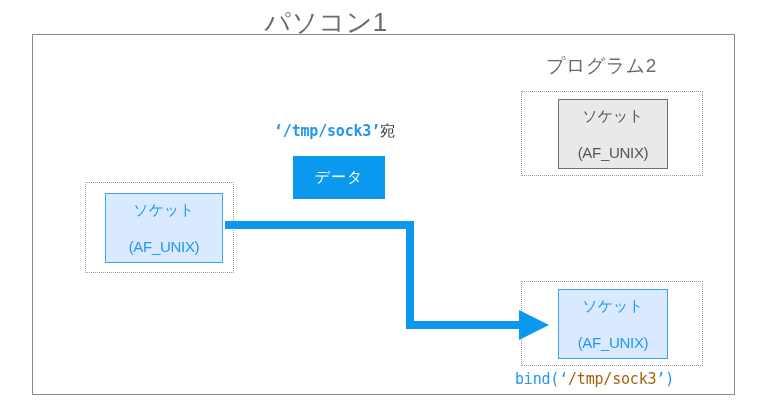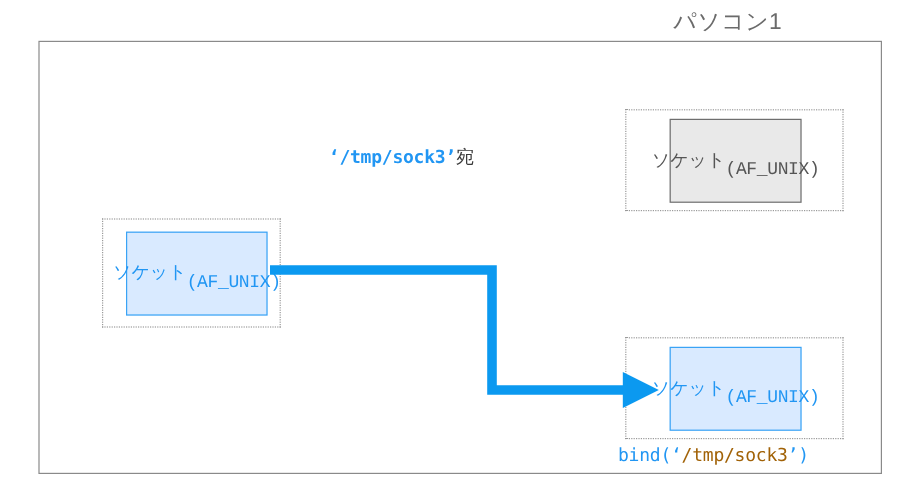--- a/index.html
+++ b/index.html
@@ -18,22 +18,22 @@
     background: #ffffff;
     overflow: hidden;
   }
 
   
   .machine-title {
     position: absolute;
     left: 0;
     top: 5px;
     width: 652px;
-    text-align: right;
-    font-size: 19px;
+    text-align: center;
+    font-size: 26px;
     color: #6b6b6b;
     letter-spacing: 0.5px;
     white-space: nowrap;
   }
 
   
   .machine-frame {
     position: absolute;
     left: 32px;
     top: 34px;
@@ -57,32 +57,32 @@
     border: 1.4px dotted #9a9a9a;
     box-sizing: border-box;
     background: transparent;
   }
 
   
   .socket {
     position: absolute;
     box-sizing: border-box;
     display: flex;
-    flex-direction: row;
+    flex-direction: column;
     align-items: center;
     justify-content: center;
     line-height: 1.42;
     white-space: nowrap;
   }
   .socket .sk-line1 {
     font-family: "Liberation Sans", "DejaVu Sans", sans-serif;
     font-size: 15px;
   }
   .socket .sk-line2 {
-    font-family: Liberation Mono, monospace;
+    font-family: Liberation Sans, sans-serif;
     font-size: 15px;
     letter-spacing: -0.3px;
     margin-top: 16px;
   }
   .socket.active {
     background: #d9eaff;
     border: 1.6px solid #3aa3f5;
     color: #2196f3;
   }
   .socket.inactive {
@@ -153,20 +153,21 @@
   <div class="machine-frame"></div>
 
 
   <div class="program-box" style="left:85px; top:182px; width:149px; height:91px;"></div>
 
   <div class="socket active" style="left:105px; top:193px; width:118px; height:70px;">
     <span class="sk-line1">ソケット</span>
     <span class="sk-line2">(AF_UNIX)</span>
   </div>
 
+  <div class="program-label" style="left:546px; top:53px;">プログラム2</div>
 
   <div class="program-box" style="left:521px; top:91px; width:182px; height:85px;"></div>
 
   <div class="socket inactive" style="left:558px; top:99px; width:110px; height:70px;">
     <span class="sk-line1">ソケット</span>
     <span class="sk-line2">(AF_UNIX)</span>
   </div>
 
 
 
@@ -178,19 +179,20 @@
   </div>
 
   <div class="bind-caption active" style="left:515px; top:370px;">
     <span class="bind-prefix">bind(‘</span><span class="bind-path">/tmp/sock3</span><span class="bind-suffix">’)</span>
   </div>
 
   <div class="dest-label" style="left:274px; top:122px;text-align:right;">
     <span class="dest-path">‘/tmp/sock3’</span><span class="dest-suffix">宛</span>
   </div>
 
+  <div class="data-packet" style="left:293px; top:156px; width:92px; height:43px;">データ</div>
 
   <svg class="flow-arrow" viewBox="0 0 768 413">
     <path d="M 225 225 L 410 225 L 410 325 L 522 325" fill="none" stroke="#0b99f0" stroke-width="8" stroke-linecap="butt" stroke-linejoin="miter"></path>
     <polygon points="519,310 549,325 519,340" fill="#0b99f0"></polygon>
   </svg>
 
 </div>
 
 </body></html>

